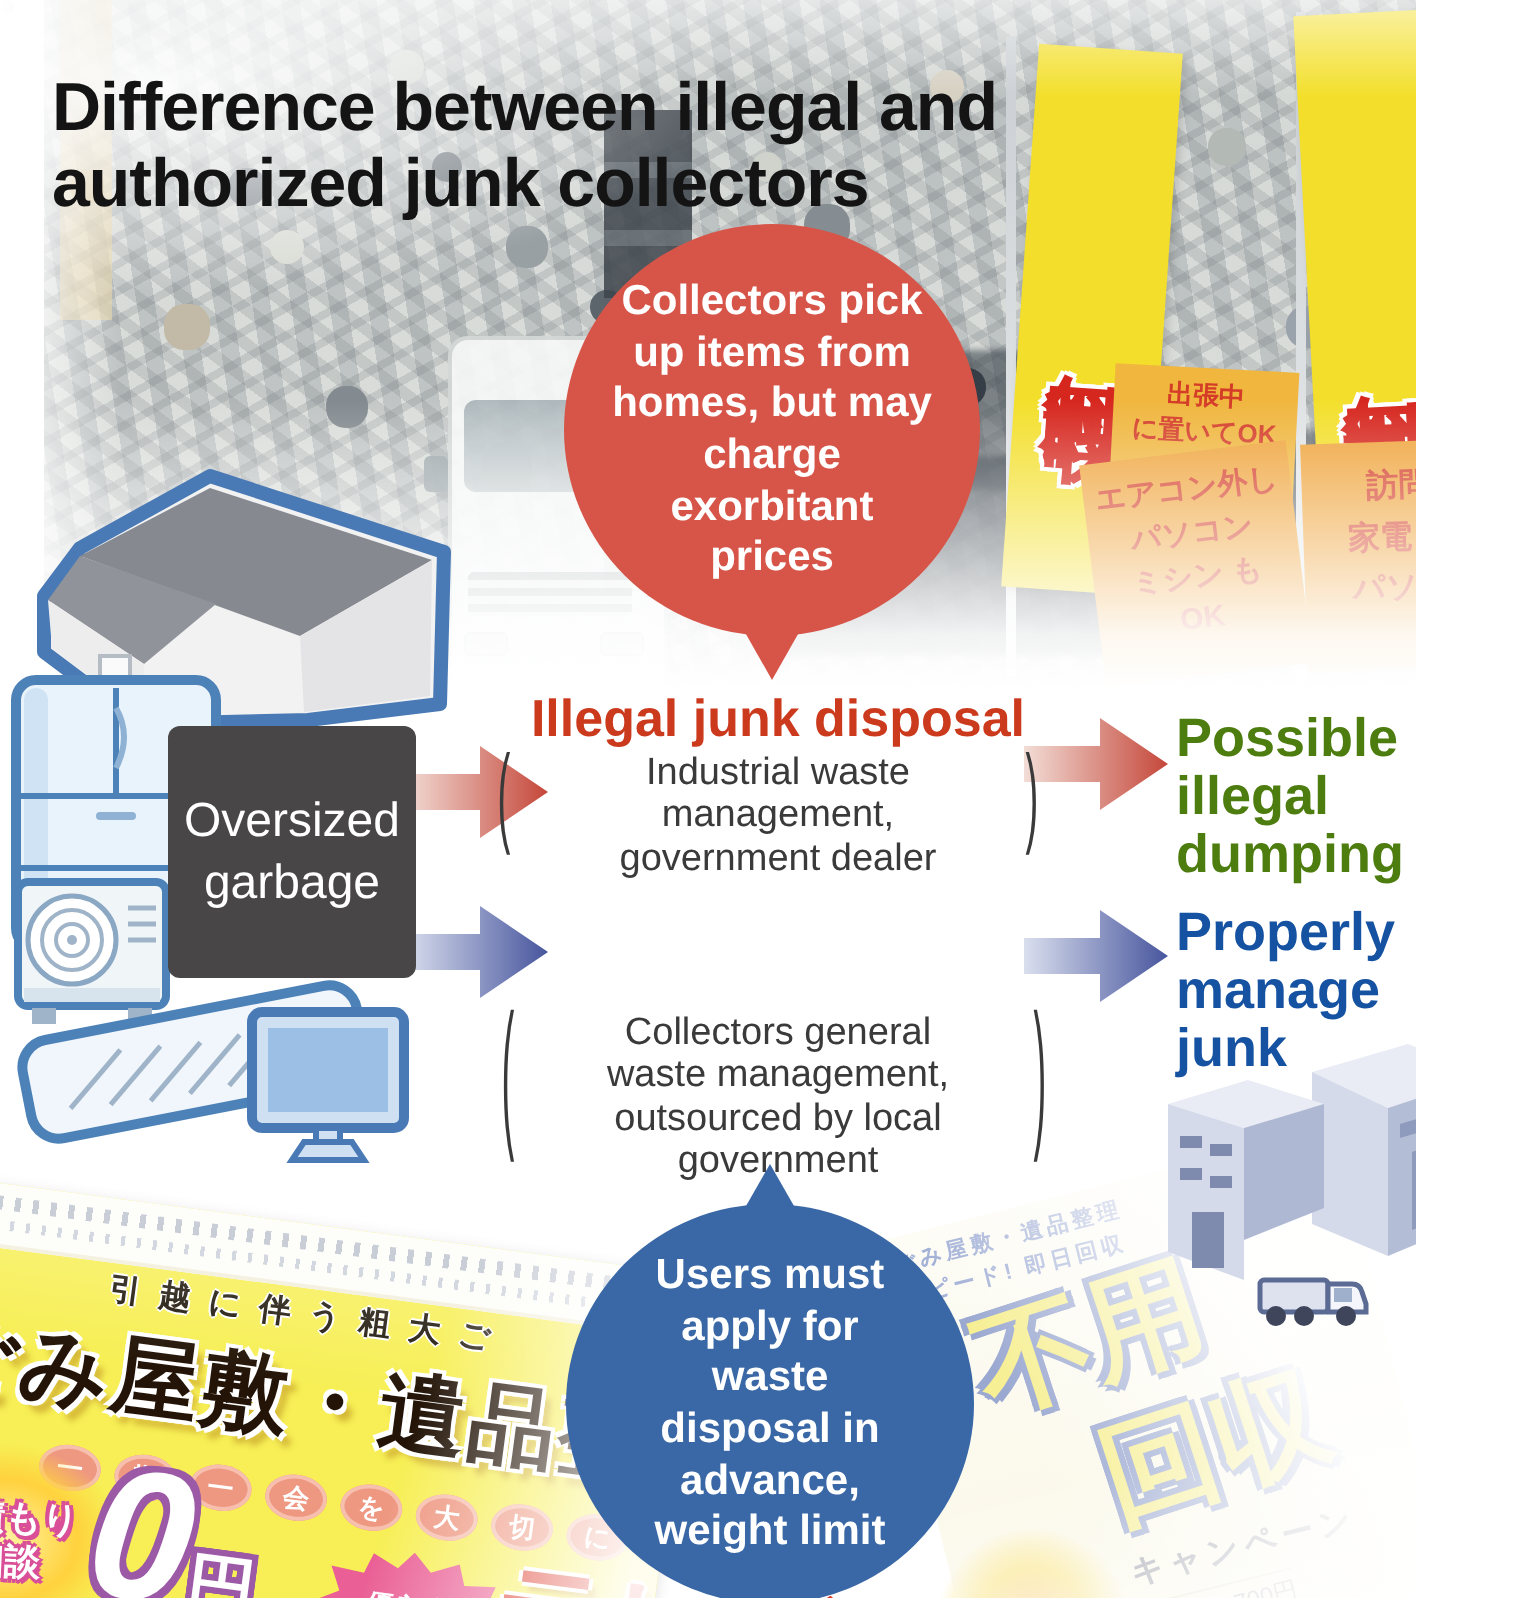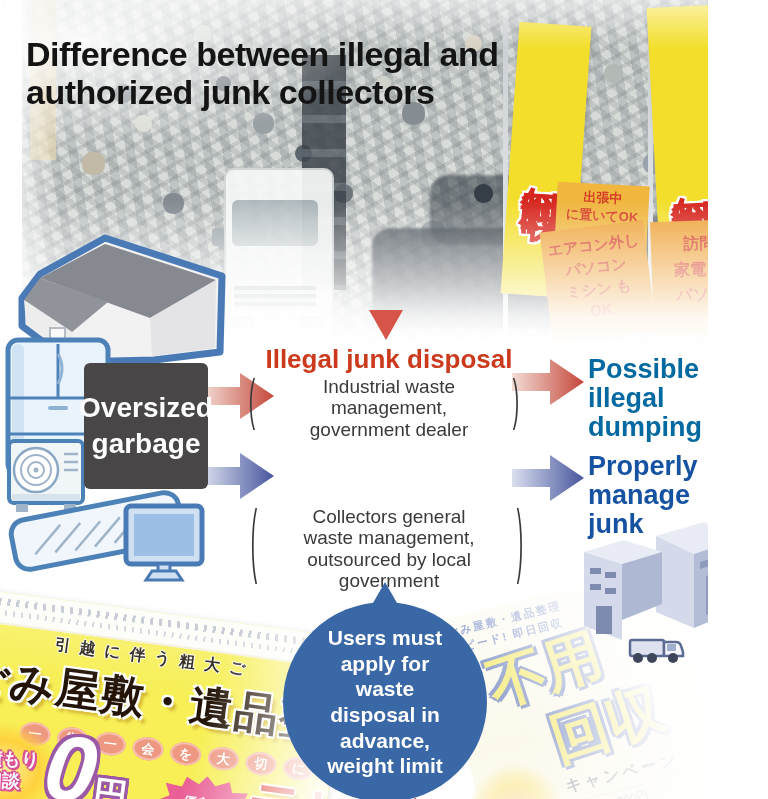--- a/index.html
+++ b/index.html
@@ -66,39 +66,39 @@
   
   .bubble{border-radius:50%;display:flex;align-items:center;justify-content:center;text-align:center;
     color:#fff;font-weight:bold;font-size:21px;line-height:1.22;z-index:4;}
   .bubble-red{left:282px;top:112px;width:208px;height:206px;background:#d75548;}
   .tail-down{left:369px;top:310px;width:0;height:0;border-left:17px solid transparent;border-right:17px solid transparent;border-top:30px solid #d75548;z-index:4;}
   .bubble-blue{left:283px;top:602px;width:204px;height:200px;background:#3a68a6;z-index:6;}
   .tail-up{left:369px;top:582px;width:0;height:0;border-left:16px solid transparent;border-right:16px solid transparent;border-bottom:28px solid #3a68a6;z-index:6;}
 
   
   .src-box{left:84px;top:363px;width:124px;height:126px;border-radius:6px;background:#484647;color:#fff;
-    font-size:28px;font-weight:bold;line-height:1.3;display:flex;align-items:center;justify-content:center;text-align:center;z-index:4;}
+    font-size:24px;font-weight:normal;line-height:1.3;display:flex;align-items:center;justify-content:center;text-align:center;z-index:4;}
   .arrow{width:74px;height:52px;z-index:3;}
   .a-rl{left:202px;top:370px;} .a-bl{left:202px;top:450px;}
   .a-rr{left:512px;top:356px;} .a-br{left:512px;top:452px;}
 
   .h-illegal{left:248px;top:344px;width:282px;text-align:center;font-size:26px;font-weight:bold;color:#cc3a1d;z-index:3;}
   .detail{text-align:center;font-size:19px;color:#3a3a3a;line-height:1.12;z-index:3;}
   .detail-illegal{left:258px;top:376px;width:262px;}
   .h-auth{left:248px;top:446px;width:282px;text-align:center;font-size:26px;font-weight:bold;color:#1552a2;line-height:1.07;z-index:3;}
   .detail-auth{left:253px;top:506px;width:272px;}
   .paren{color:#3a3a3a;font-size:24px;font-weight:normal;line-height:1;z-index:3;}
   .paren span{display:inline-block;}
   .p1{top:388px;} .p1 span{transform:scaleY(2.3) scaleX(.8);}
   .p1L{left:248px;} .p1R{left:512px;}
   .p2{top:528px;} .p2 span{transform:scaleY(3.4) scaleX(.8);}
   .p2L{left:250px;} .p2R{left:516px;}
 
   .outcome{font-size:27px;font-weight:bold;line-height:1.08;z-index:3;}
-  .o-illegal{left:588px;top:355px;color:#0369a1;}
+  .o-illegal{left:588px;top:355px;color:#4d7c0f;}
   .o-auth{left:588px;top:452px;color:#1552a2;}
 
   
   .flyerL{left:-28px;top:588px;width:380px;height:270px;transform:rotate(7.5deg);transform-origin:top left;background:#f7ef55;z-index:1;box-shadow:0 2px 8px rgba(0,0,0,.12);}
   .flyerL .fine{height:30px;background:#fdfdf8;border-bottom:2px solid #f3efdc;
     background-image:repeating-linear-gradient(90deg,#b9bfcb 0 3px,transparent 3px 9px),repeating-linear-gradient(90deg,#c9ced8 0 2px,transparent 2px 8px);
     background-size:100% 7px,100% 5px;background-position:10px 6px,4px 18px;background-repeat:no-repeat,no-repeat;}
   .flyerL .note{margin-top:3px;text-align:center;font-size:16px;font-weight:bold;color:#20180c;letter-spacing:9px;
     text-shadow:-1px 0 #fff,1px 0 #fff,0 -1px #fff,0 1px #fff;}
   .flyerL .headline{margin-top:2px;padding-left:4px;font-size:44px;font-weight:bold;color:#231407;white-space:nowrap;letter-spacing:1px;
@@ -175,20 +175,26 @@
     <div class="abs sign sign-right pre">訪問 エア
 家電 金属 ニ
 パソコン ミ</div>
 
     <div class="photo-fade"></div>
   </div>
 
   <h1 class="abs title pre">Difference between illegal and
 authorized junk collectors</h1>
 
+  <div class="abs bubble bubble-red pre">Collectors pick
+up items from
+homes, but may
+charge
+exorbitant
+prices</div>
   <div class="abs tail-down"></div>
 
   <svg class="abs" style="left:10px;top:228px;z-index:3;" width="230" height="140" viewBox="0 0 230 140">
     <polygon points="95,10 212,48 210,124 144,132 60,134 12,98 12,70 30,46" fill="#f2f2f3" stroke="#4a7ab5" stroke-width="7" stroke-linejoin="round"></polygon>
     <polygon points="95,16 206,52 140,90 30,50" fill="#868a90"></polygon>
     <polygon points="30,50 98,74 62,104 14,72" fill="#90949a"></polygon>
     <polygon points="140,90 206,52 205,120 142,128" fill="#e4e4e6"></polygon>
     <polygon points="14,72 62,104 62,130 16,96" fill="#ededee"></polygon>
     <rect x="40" y="100" width="15" height="28" fill="#fafafa" stroke="#b5bcc4" stroke-width="2"></rect>
   </svg>

